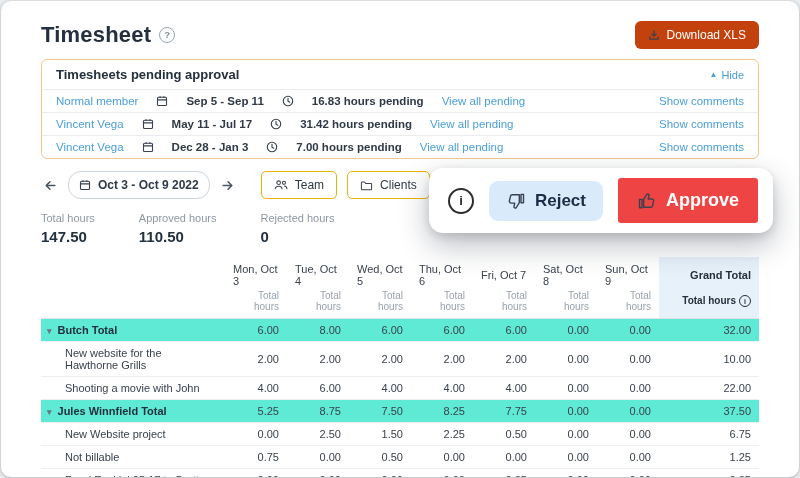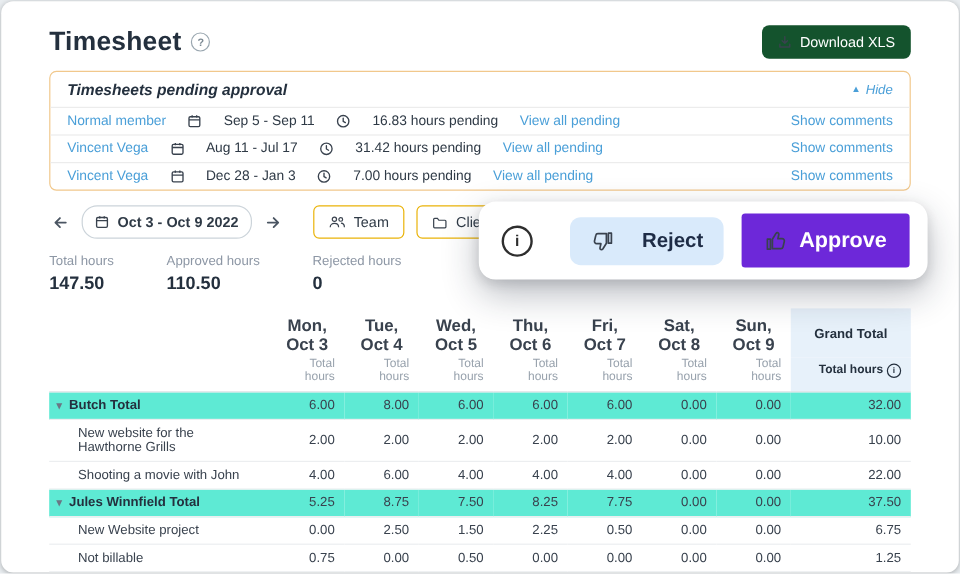--- a/index.html
+++ b/index.html
@@ -6,33 +6,33 @@
   body{width:800px;height:478px;background:#e9edf0;font-family:"Liberation Sans",sans-serif;}
   .app{position:relative;width:798px;height:476px;margin:1px auto;background:#fff;border-radius:10px;
        box-shadow:0 1px 4px rgba(0,0,0,.25);overflow:hidden;}
 
   
   .hdr{display:flex;align-items:center;justify-content:space-between;padding:20px 40px 10px;}
   .title-wrap{display:flex;align-items:center;gap:8px;}
   h1{margin:0;font-size:22px;font-weight:700;color:#24303e;letter-spacing:.2px;}
   .help{width:14px;height:14px;border:1px solid #9aa7b0;border-radius:50%;color:#7d8a94;font-size:9px;
         display:flex;align-items:center;justify-content:center;cursor:pointer;font-weight:700;}
-  .dl-btn{display:flex;align-items:center;gap:7px;background:#14532d;color:#fff;border:none;border-radius:6px;
+  .dl-btn{display:flex;align-items:center;gap:7px;background:#c2410c;color:#fff;border:none;border-radius:6px;
           padding:7px 13px;font-size:12px;font-family:inherit;cursor:pointer;}
 
   
   .panel{margin:0 40px;border:1px solid #f1c88c;border-radius:6px;}
-  .panel-head{display:flex;align-items:center;justify-content:space-between;padding:7px 14px;font-style:italic;}
+  .panel-head{display:flex;align-items:center;justify-content:space-between;padding:7px 14px;}
   .panel-title{font-size:13px;font-weight:700;color:#24303e;}
   .hide-link{color:#4a9fd8;font-size:11px;display:flex;align-items:center;gap:4px;cursor:pointer;text-decoration:none;}
   .hide-link .tri{font-size:8px;}
   .pending-row{display:flex;align-items:center;gap:18px;padding:5px 14px;border-top:1px solid #ececec;font-size:11.5px;}
   .pending-row .spacer{flex:1;}
   .link{color:#4a9fd8;text-decoration:none;cursor:pointer;}
-  .strong{font-weight:400;color:#2f3a46;}
+  .strong{font-weight:700;color:#2f3a46;}
   .icn{display:inline-flex;color:#39424e;align-items:center;}
 
   
   .toolbar{display:flex;align-items:center;gap:8px;margin:12px 40px 0;}
   .nav-btn{background:none;border:none;color:#4a5562;padding:3px;cursor:pointer;display:flex;align-items:center;}
   .date-btn{display:flex;align-items:center;gap:7px;border:1px solid #ccd4da;background:#fff;border-radius:13px;
             padding:6px 10px;font-size:12px;font-weight:600;color:#2f3a46;font-family:inherit;cursor:pointer;}
   .filters{display:flex;gap:10px;margin-left:16px;}
   .filter-btn{display:flex;align-items:center;gap:7px;border:1px solid #eab308;background:#fff;border-radius:5px;
               padding:6px 12px;font-size:12px;color:#2f3a46;font-family:inherit;cursor:pointer;}
@@ -40,44 +40,44 @@
   
   .summary{display:flex;gap:44px;margin:13px 40px 0;}
   .sum-label{font-size:11px;color:#8d97a5;}
   .sum-value{font-size:15px;font-weight:700;color:#24303e;margin-top:4px;}
 
   
   .tbl-wrap{margin:12px 40px 0;}
   table{border-collapse:collapse;table-layout:fixed;width:718px;font-size:11px;}
   col.c-lbl{width:184px;} col.c-day{width:62px;} col.c-gt{width:100px;}
   th{padding:0;}
-  th.day{font-weight:700;color:#39424e;text-align:center;padding:6px 8px 3px;font-size:14px;}
-  th.gt-h{font-weight:700;color:#24303e;text-align:center;background:#e7f1fa;padding:6px 8px 3px;font-size:11px;}
+  th.day{font-weight:400;color:#39424e;text-align:left;padding:6px 8px 3px;font-size:11px;}
+  th.gt-h{font-weight:700;color:#24303e;text-align:right;background:#e7f1fa;padding:6px 8px 3px;font-size:11px;}
   th.sub{font-weight:400;color:#98a2ad;font-size:10px;text-align:right;padding:0 8px 6px;}
   th.sub-gt{font-weight:700;color:#24303e;background:#e7f1fa;}
   thead tr:last-child th{border-bottom:1px solid #dfe3e7;}
   .mini-info{display:inline-flex;width:10px;height:10px;border:1px solid #24303e;border-radius:50%;font-size:7px;
              align-items:center;justify-content:center;margin-left:3px;font-weight:700;}
   tbody td{border-bottom:1px solid #eceef0;color:#39424e;}
   td.lbl{padding:5px 8px 5px 6px;}
   td.num{text-align:right;padding:5px 8px;}
   tr.total-row td{background:#5eead4;}
   tr.total-row td.lbl{font-weight:700;color:#24303e;}
   tr.detail-row td.lbl{padding-left:24px;}
   .caret{color:#6b7684;font-size:9px;margin-right:6px;cursor:pointer;}
 
   
   .popup{position:absolute;top:167px;right:26px;display:flex;align-items:center;gap:15px;background:#fff;
          border-radius:14px;padding:10px 15px 10px 19px;z-index:20;
          box-shadow:0 12px 30px rgba(25,35,55,.30),0 3px 10px rgba(0,0,0,.12);}
   .info-circle{width:22px;height:22px;border:2px solid #2e2e2e;border-radius:50%;display:flex;align-items:center;
                justify-content:center;font-size:13px;font-weight:700;color:#2e2e2e;cursor:pointer;flex:none;}
-  .reject-btn{display:flex;align-items:center;gap:23px;background:#d9eafb;color:#1e2c46;border:none;border-radius:9px;
-              padding:10px 17px;font-size:17px;font-weight:600;font-family:inherit;cursor:pointer;margin-left:16px;}
-  .approve-btn{display:flex;align-items:center;gap:9px;background:#6d28d9;color:#fff;border:none;border-radius:3px;
+  .reject-btn{display:flex;align-items:center;gap:9px;background:#d9eafb;color:#1e2c46;border:none;border-radius:9px;
+              padding:10px 17px;font-size:17px;font-weight:600;font-family:inherit;cursor:pointer;}
+  .approve-btn{display:flex;align-items:center;gap:9px;background:#ef4444;color:#fff;border:none;border-radius:3px;
                padding:12px 19px;font-size:18px;font-weight:600;font-family:inherit;cursor:pointer;}
 </style>
 </head>
 <body>
 
 <div class="app">
 
   <div class="hdr">
     <div class="title-wrap">
       <h1>Timesheet</h1>
@@ -128,21 +128,21 @@
         <div class="pending-row">
           <a class="link">Vincent Vega</a>
           <span class="icn">
             <svg viewBox="0 0 16 16" width="12" height="12">
               <rect x="2" y="3" width="12" height="11" rx="1.5" fill="none" stroke="currentColor" stroke-width="1.5"></rect>
               <line x1="2" y1="6.5" x2="14" y2="6.5" stroke="currentColor" stroke-width="1.5"></line>
               <line x1="5.5" y1="1.5" x2="5.5" y2="4" stroke="currentColor" stroke-width="1.5"></line>
               <line x1="10.5" y1="1.5" x2="10.5" y2="4" stroke="currentColor" stroke-width="1.5"></line>
             </svg>
           </span>
-          <span class="strong">Aug 11 - Jul 17</span>
+          <span class="strong">May 11 - Jul 17</span>
           <span class="icn">
             <svg viewBox="0 0 16 16" width="12" height="12">
               <circle cx="8" cy="8" r="6.3" fill="none" stroke="currentColor" stroke-width="1.5"></circle>
               <path d="M8 4.5V8.2l2.4 1.4" fill="none" stroke="currentColor" stroke-width="1.5" stroke-linecap="round"></path>
             </svg>
           </span>
           <span class="strong">31.42 hours pending</span>
           <a class="link">View all pending</a>
           <span class="spacer"></span>
           <a class="link">Show comments</a>

